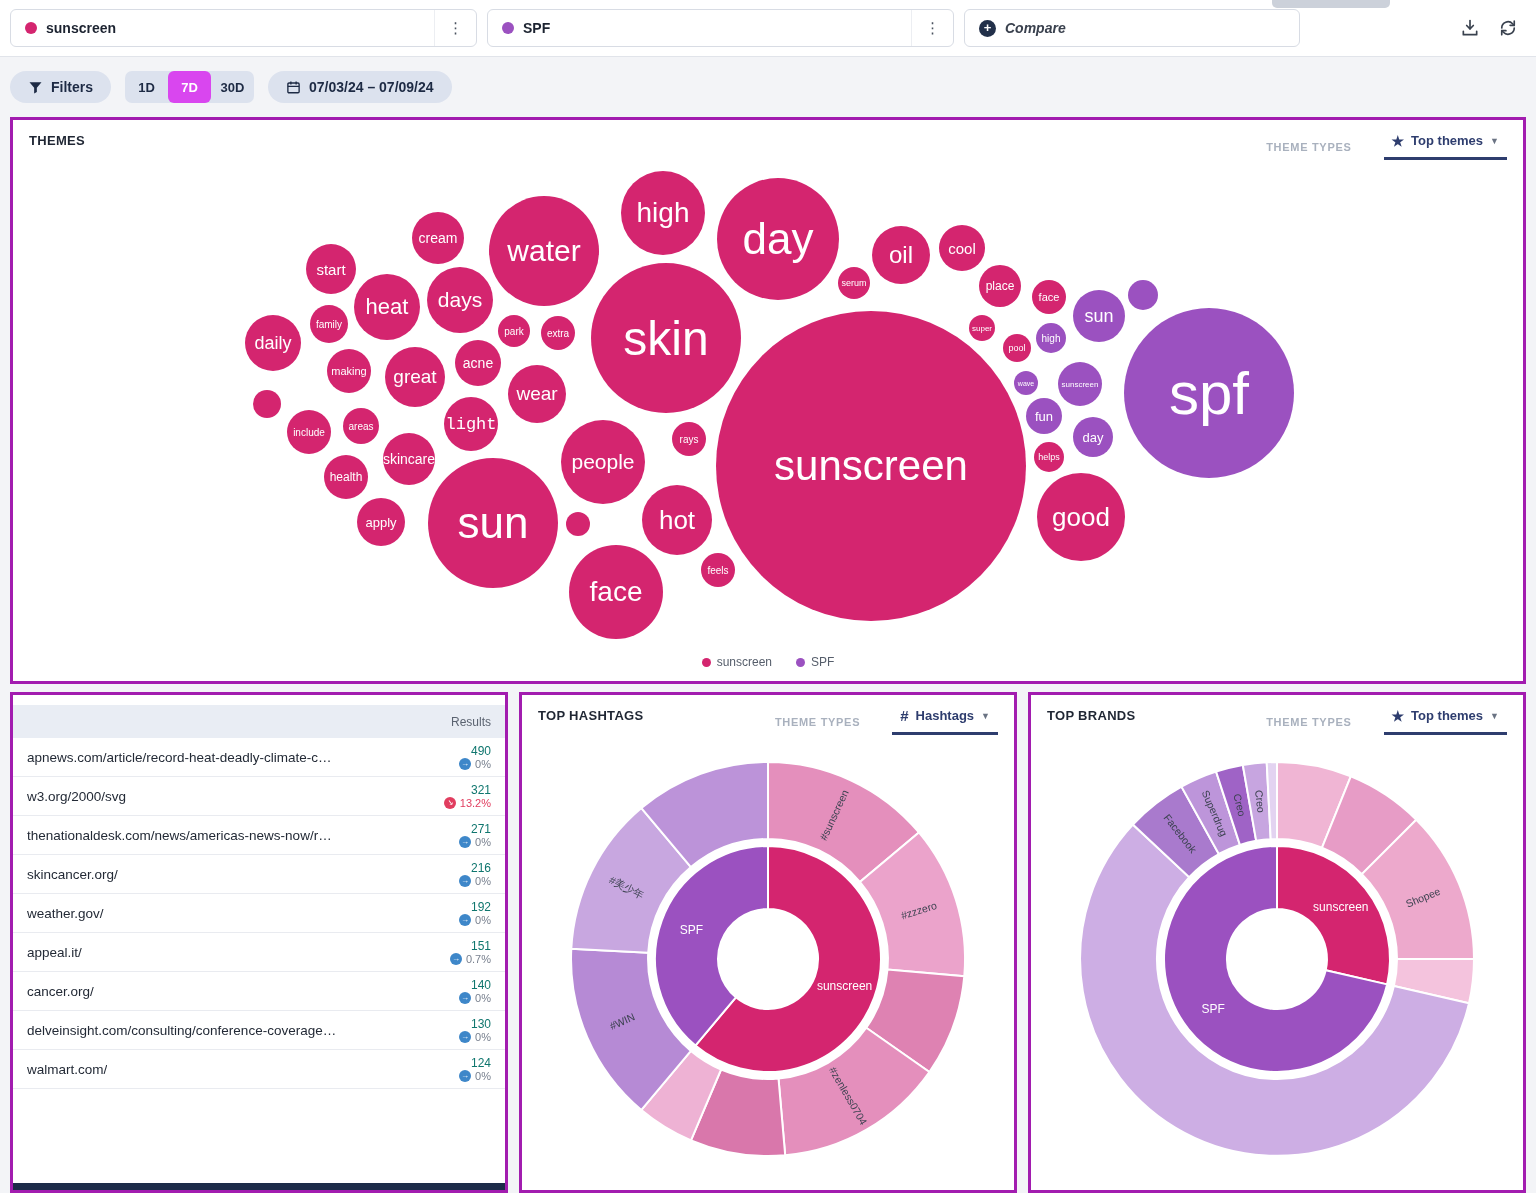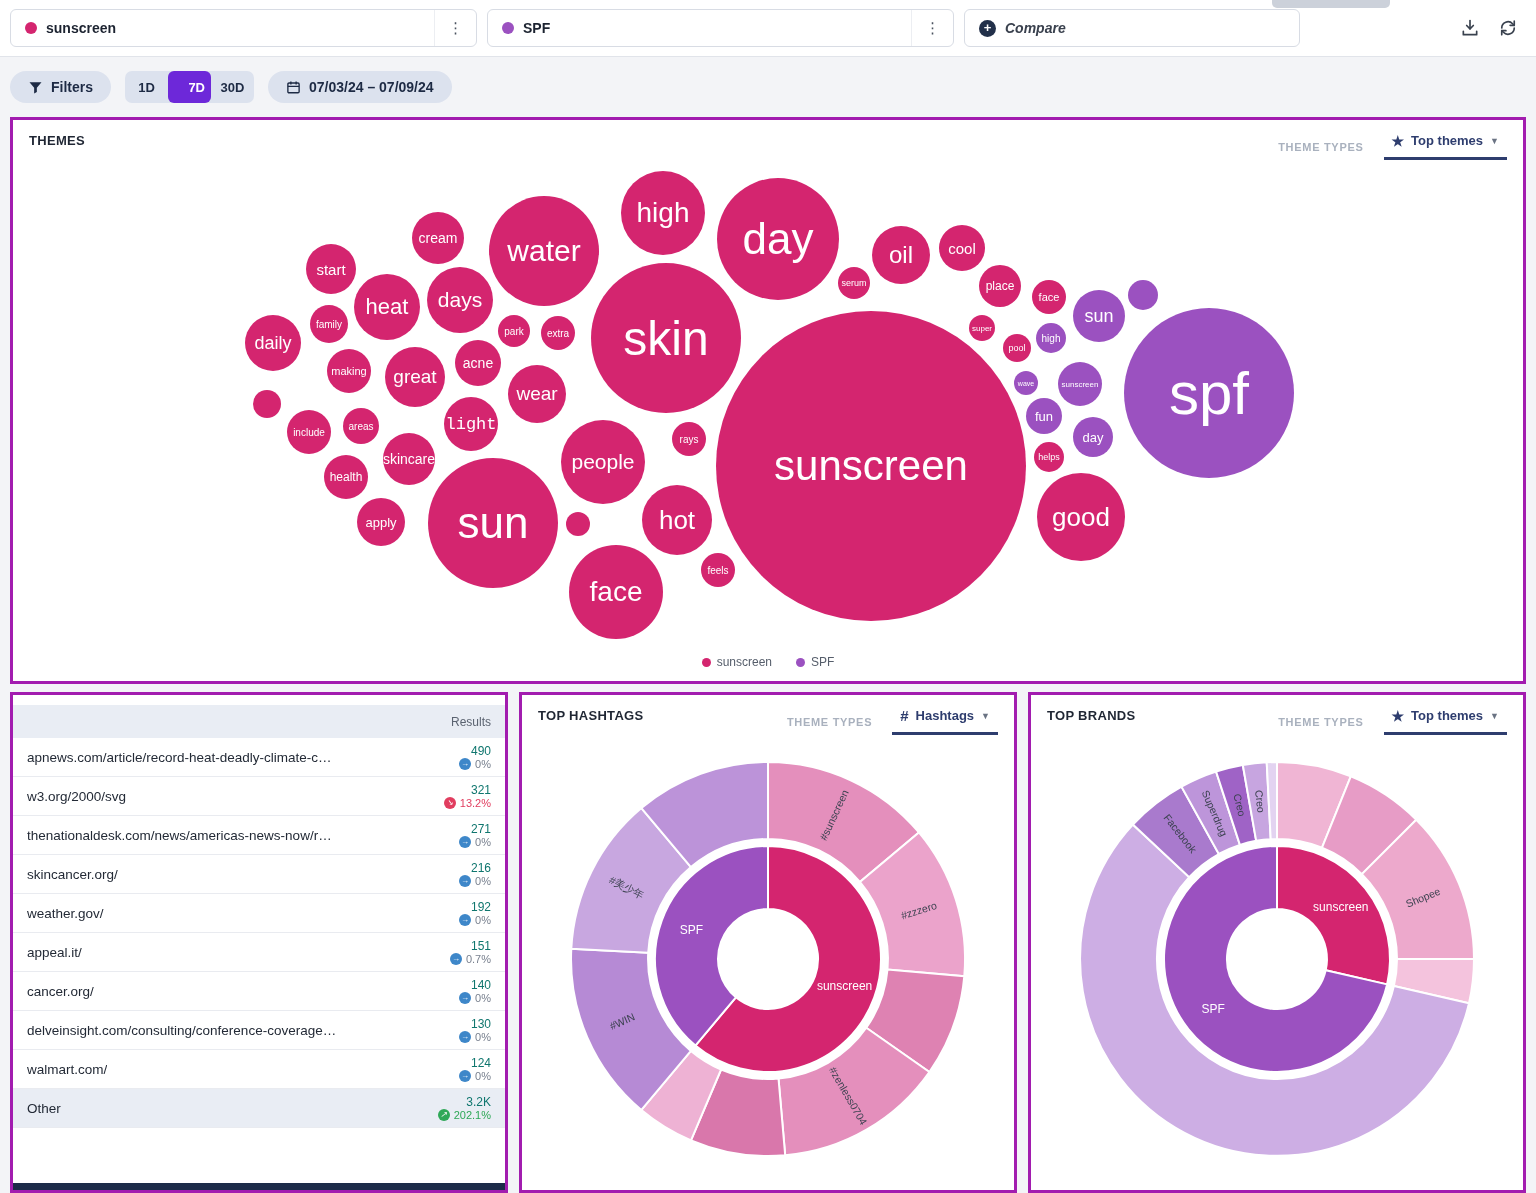--- a/index.html
+++ b/index.html
@@ -48,31 +48,31 @@
     height:32px; border-radius:16px; background:#dce2ee; border:none; cursor:pointer;
     display:inline-flex; align-items:center; gap:8px; padding:16px 18px;
     font-weight:700; color:#1d2a44; font-size:14px;
     font-family:"Liberation Sans", sans-serif;
   }
   .range-group { display:flex; align-items:stretch; background:#dce2ee; border-radius:7px; overflow:hidden; height:32px; }
   .range-btn {
     width:43px; border:none; background:transparent; cursor:pointer;
     font-weight:700; color:#1d2a44; font-size:13px; font-family:"Liberation Sans", sans-serif;
   }
-  .range-btn.active { background:#6d28d9; color:#fff; border-radius:6px;text-align:right; }
+  .range-btn.active { background:#d946ef; color:#fff; border-radius:6px; }
   
   .card { background:#fff; border:3px solid #a21caf; }
   .themes-card { position:relative; margin:0 10px; height:567px; overflow:hidden; }
   .card-head {
     display:flex; align-items:flex-start; justify-content:space-between;
     padding:13px 16px 0; position:relative; z-index:2;
   }
   .card-title { font-size:13px; font-weight:700; color:#1f2633; margin:0; letter-spacing:.3px; }
   .head-right { display:flex; align-items:center; }
-  .theme-types { font-size:11px; font-weight:700; color:#a9b1be; letter-spacing:.7px; margin-right:20px; }
+  .theme-types { font-size:11px; font-weight:700; color:#a9b1be; letter-spacing:.7px; margin-right:32px; }
   .selector {
     display:inline-flex; align-items:center; gap:7px; cursor:pointer;
     color:#2e3d6e; font-weight:700; font-size:13px;
     padding:0 8px 9px; border-bottom:3px solid #2e3d6e;
   }
   .star-icon { color:#2e3d6e; font-size:14px; line-height:1; }
   .hash-icon { color:#2e3d6e; font-size:15px; font-weight:700; line-height:1; }
   .chev { font-size:9px; color:#6a7383; }
   
   .bubble-field { position:absolute; inset:0; z-index:1; }
@@ -316,27 +316,20 @@
             <span class="chg flat"><i class="ticon">→</i>0%</span>
           </span>
         </div>
         <div class="urow">
           <span class="url">walmart.com/</span>
           <span class="val">
             <span class="num">124</span>
             <span class="chg flat"><i class="ticon">→</i>0%</span>
           </span>
         </div>
-        <div class="urow hl">
-          <span class="url">Other</span>
-          <span class="val">
-            <span class="num">3.2K</span>
-            <span class="chg up"><i class="ticon">↗</i>202.1%</span>
-          </span>
-        </div>
       </div>
     <div class="scroll-strip"></div>
   </section>
 
   <section class="card">
     <div class="card-head">
       <h2 class="card-title">TOP HASHTAGS</h2>
       <div class="head-right">
         <span class="theme-types">THEME TYPES</span>
         <div class="selector">

